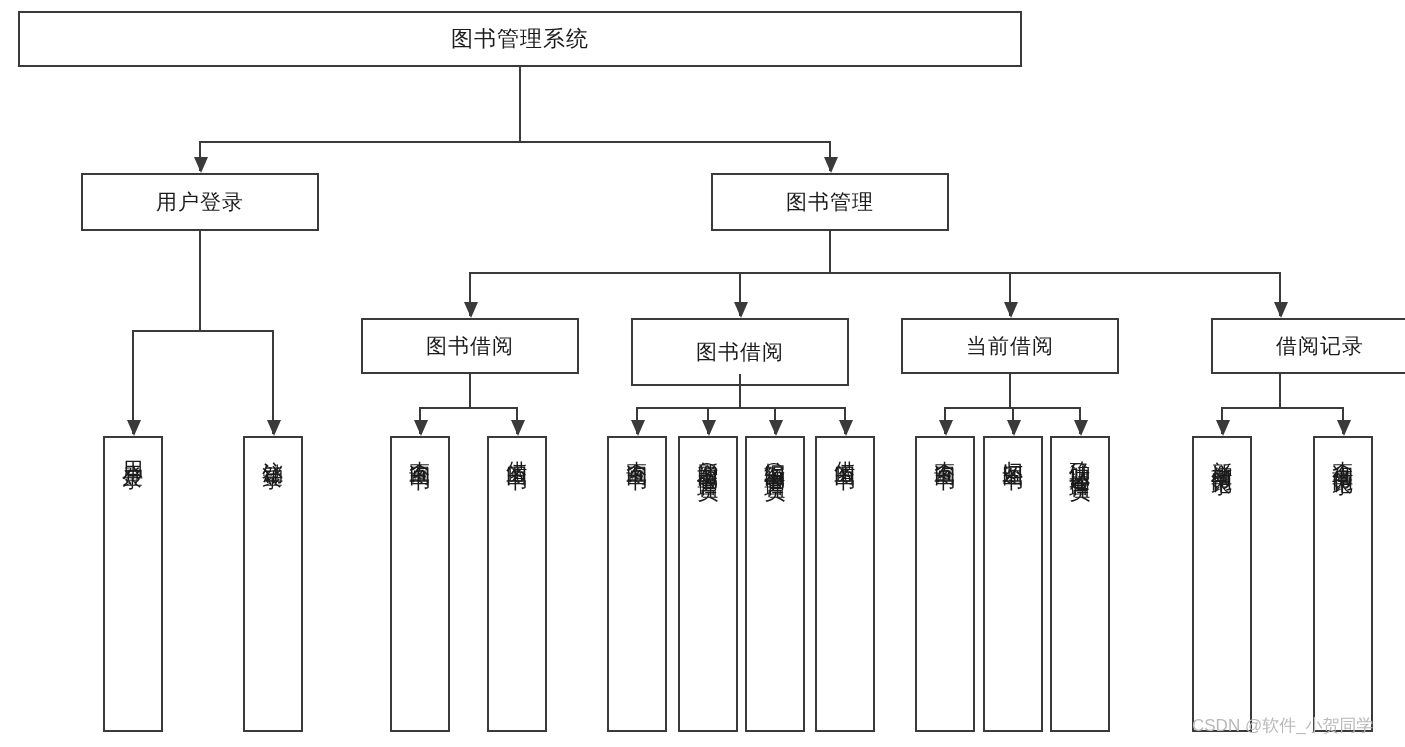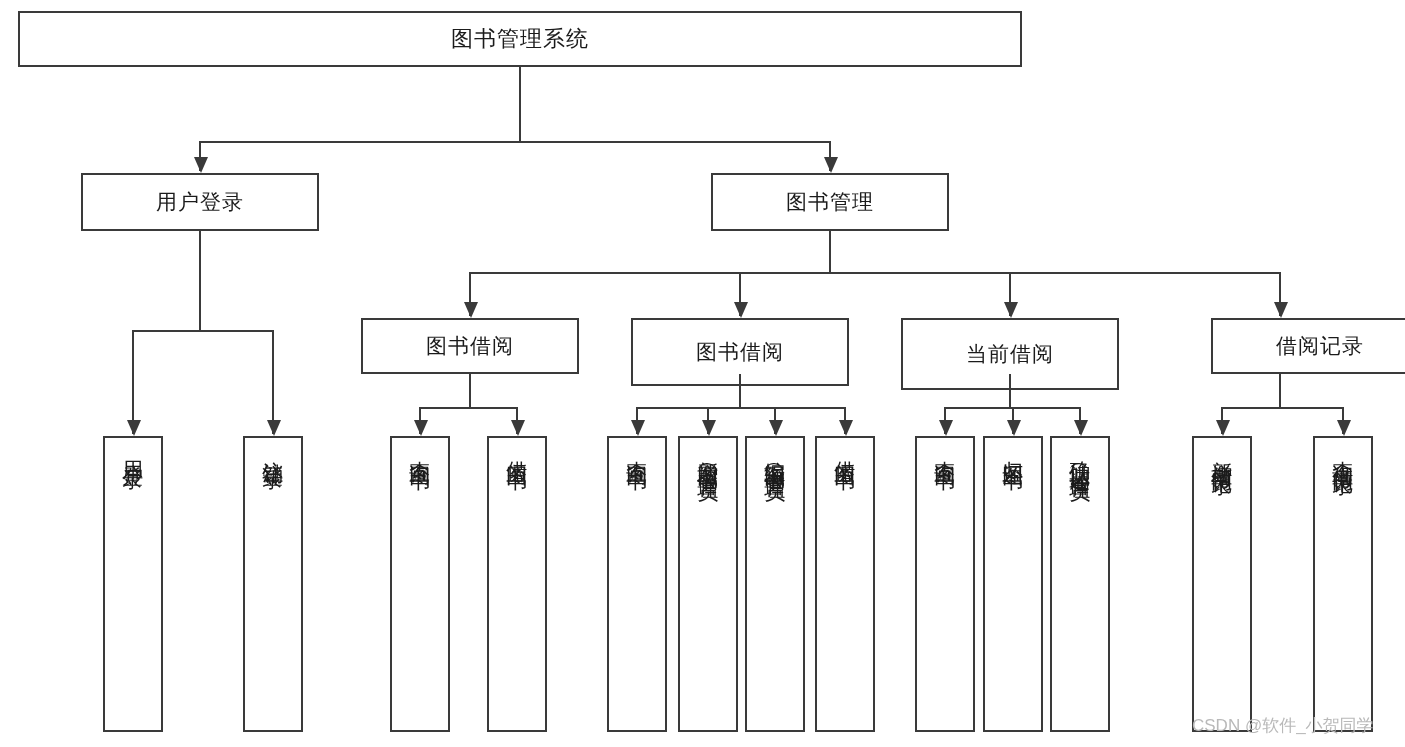--- a/index.html
+++ b/index.html
@@ -95,21 +95,21 @@
   <div class="node cat" id="box-cat-1" style="left: 711px; top: 173px; width: 238px; height: 58px;">
     <span class="label">图书管理</span>
   </div>
 
   <div class="node cat" id="box-sub-0" style="left: 361px; top: 318px; width: 218px; height: 56px;">
     <span class="label">图书借阅</span>
   </div>
   <div class="node cat" id="box-sub-1" style="left: 631px; top: 318px; width: 218px; height: 68px;">
     <span class="label">图书借阅</span>
   </div>
-  <div class="node cat" id="box-sub-2" style="left: 901px; top: 318px; width: 218px; height: 72px;">
+  <div class="node cat" id="box-sub-2" style="left: 901px; top: 318px; width: 218px; height: 56px;">
     <span class="label">当前借阅</span>
   </div>
   <div class="node cat" id="box-sub-3" style="left: 1171px; top: 318px; width: 218px; height: 56px; margin-left: 40px;">
     <span class="label">借阅记录</span>
   </div>
 
   <div class="node leaf" id="box-leaf-0" style="left: 103px; top: 436px; width: 60px; height: 296px;">
     <span class="label">用户登录</span>
   </div>
   <div class="node leaf" id="box-leaf-1" style="left: 243px; top: 436px; width: 60px; height: 296px;">

